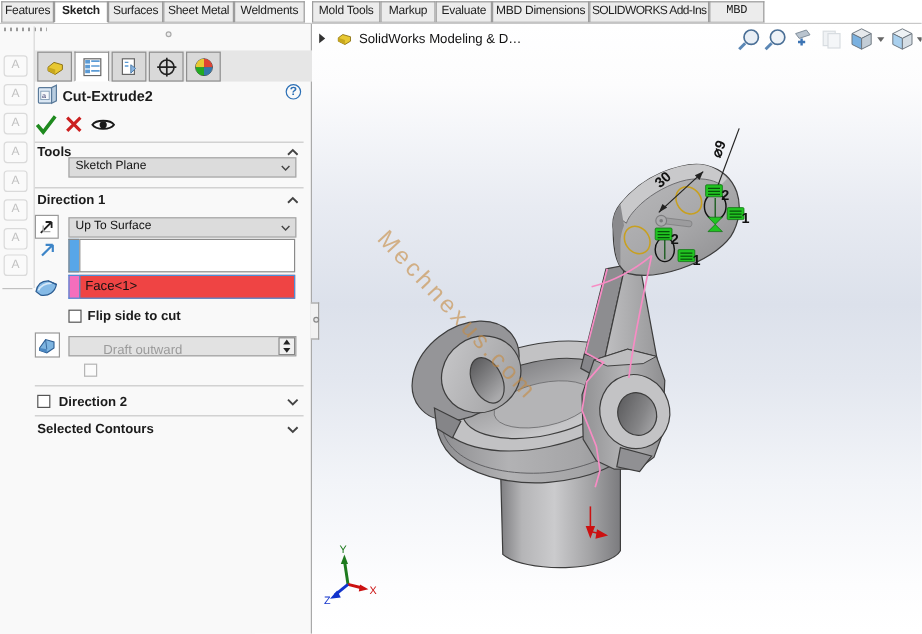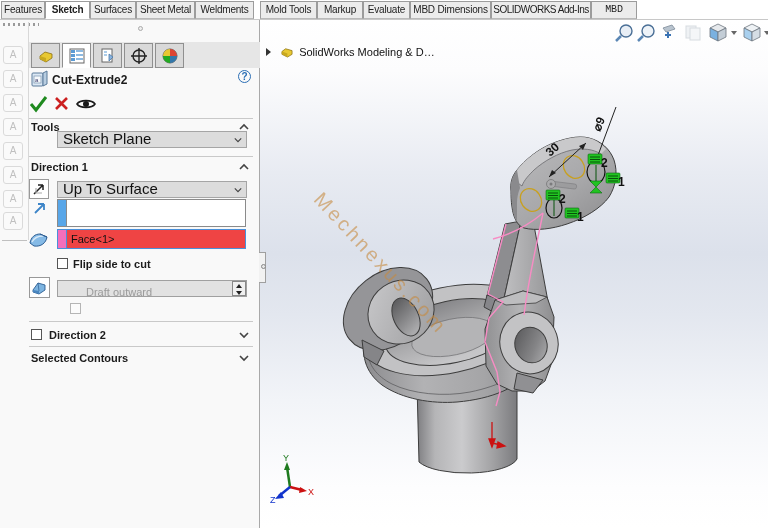--- a/index.html
+++ b/index.html
@@ -10,21 +10,21 @@
   #tabbar { position:absolute; left:0; top:0; width:768px; height:20px; background:#ffffff; }
   .tab { position:absolute; top:1px; height:18px; background:#ececec; border:1px solid #9c9c9c;
     border-bottom:1px solid #b9b9b9; font-size:10px; color:#222; text-align:center; line-height:16px; letter-spacing:-0.2px; white-space:nowrap; overflow:hidden; }
   .tab.active { background:#ffffff; font-weight:bold; border-bottom:1px solid #ffffff; z-index:3;}
   
   #leftpanel { position:absolute; left:0; top:20px; width:260px; height:508px; background:#f9f9f9; }
   #splitline { position:absolute; left:259px; top:20px; width:1px; height:508px; background:#a9a9a9; z-index:5;}
   .sep { position:absolute; height:1px; background:#c9c9c9; }
   .pmlabel { position:absolute; font-size:11px; font-weight:bold; color:#1b1b1b; }
   .chev { position:absolute; width:10px; height:10px; }
-  .drop { position:absolute; background:#dcdcdc; border:1px solid #a5a5a5; font-size:15px; color:#111;
+  .drop { position:absolute; background:#dcdcdc; border:1px solid #a5a5a5; font-size:10px; color:#111;
      line-height:14px; padding-left:5px; }
   .dropArrow { position:absolute; right:4px; top:4px; width:8px; height:8px; }
 </style>
 </head>
 <body>
 
 <div id="tabbar">
   <div class="tab" style="left:1px; width:44px;">Features</div>
   <div class="tab active" style="left:45px; width:45px;">Sketch</div>
   <div class="tab" style="left:90px; width:46px;">Surfaces</div>
@@ -208,21 +208,21 @@
       <text x="283" y="461">Y</text>
     </g>
 <g font-size="9" fill="#cc1111" font-family="Liberation Sans, sans-serif">
       <text x="308" y="495">X</text>
     </g>
 <g font-size="9" fill="#1133cc" font-family="Liberation Sans, sans-serif">
       <text x="270" y="503">Z</text>
     </g>
 </svg>
 
-<div class="abs" style="left:266px; top:26px; z-index:6; font-size:11px; color:#111;margin-top:20px;">
+<div class="abs" style="left:266px; top:26px; z-index:6; font-size:11px; color:#111;">
   <span style="display:inline-block; width:0; height:0; border-left:5px solid #333; border-top:4px solid transparent; border-bottom:4px solid transparent; margin-right:6px;"></span>
   <svg width="14" height="12" viewBox="0 0 15 13" style="vertical-align:-2px;">
     <path d="M2,6 L6,3 L13,5 L13,9 L8,12 L2,9 Z" fill="#e8c832" stroke="#8a7012" stroke-width="0.8"></path>
     <path d="M2,6 L8,8 L8,12 L2,9 Z" fill="#c8a81e"></path>
   </svg>
   <span style="margin-left:2px;">SolidWorks Modeling &amp; D…</span>
 </div>
 
 <svg class="abs" style="left:610px; top:22px; z-index:6;" width="158" height="22" viewBox="0 0 158 22">
   <g stroke="#4a6f96" stroke-width="1.4" fill="none">

